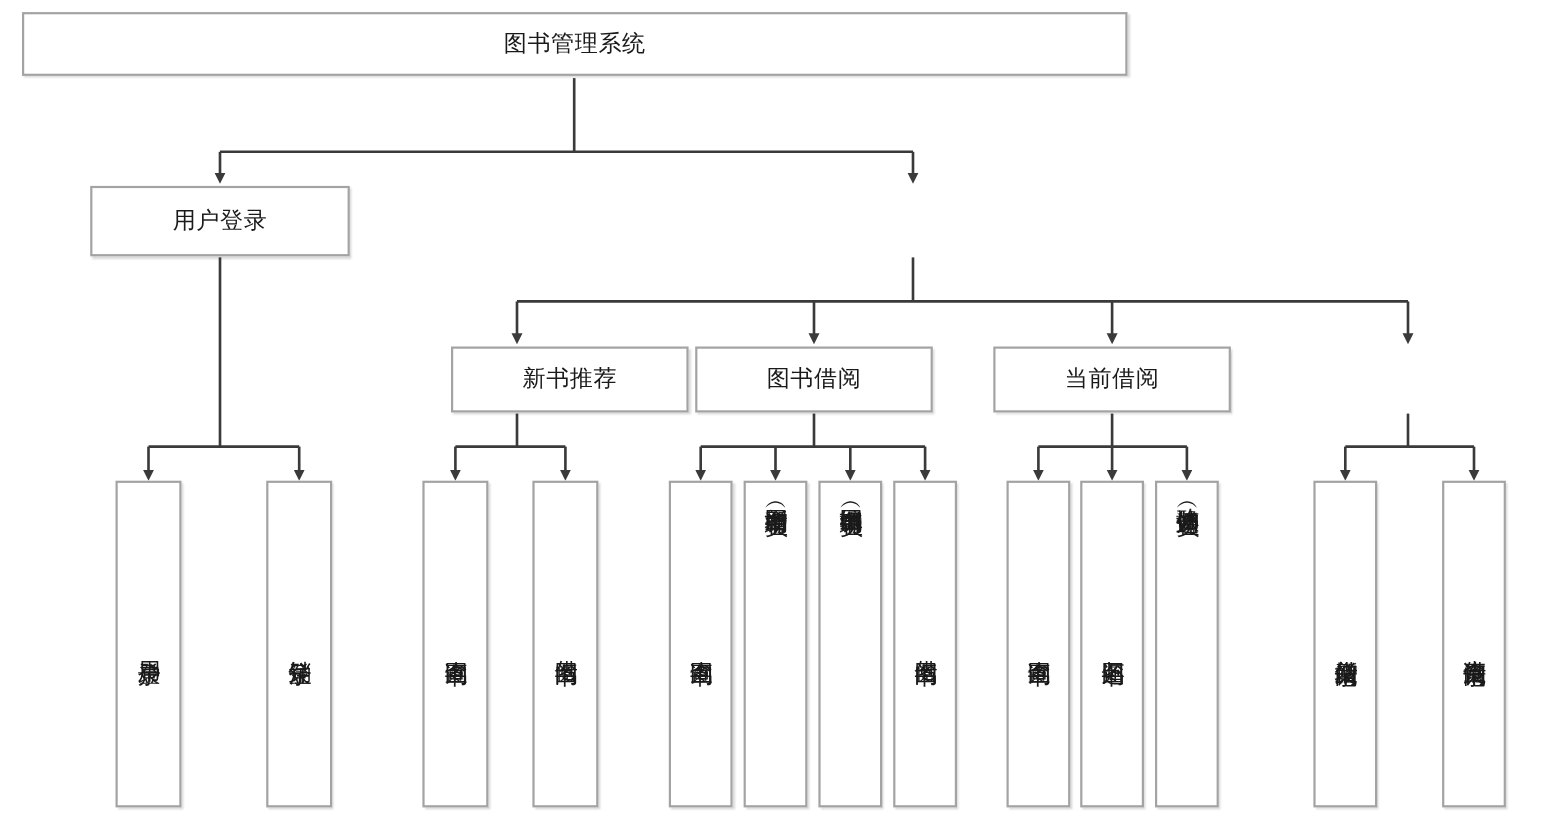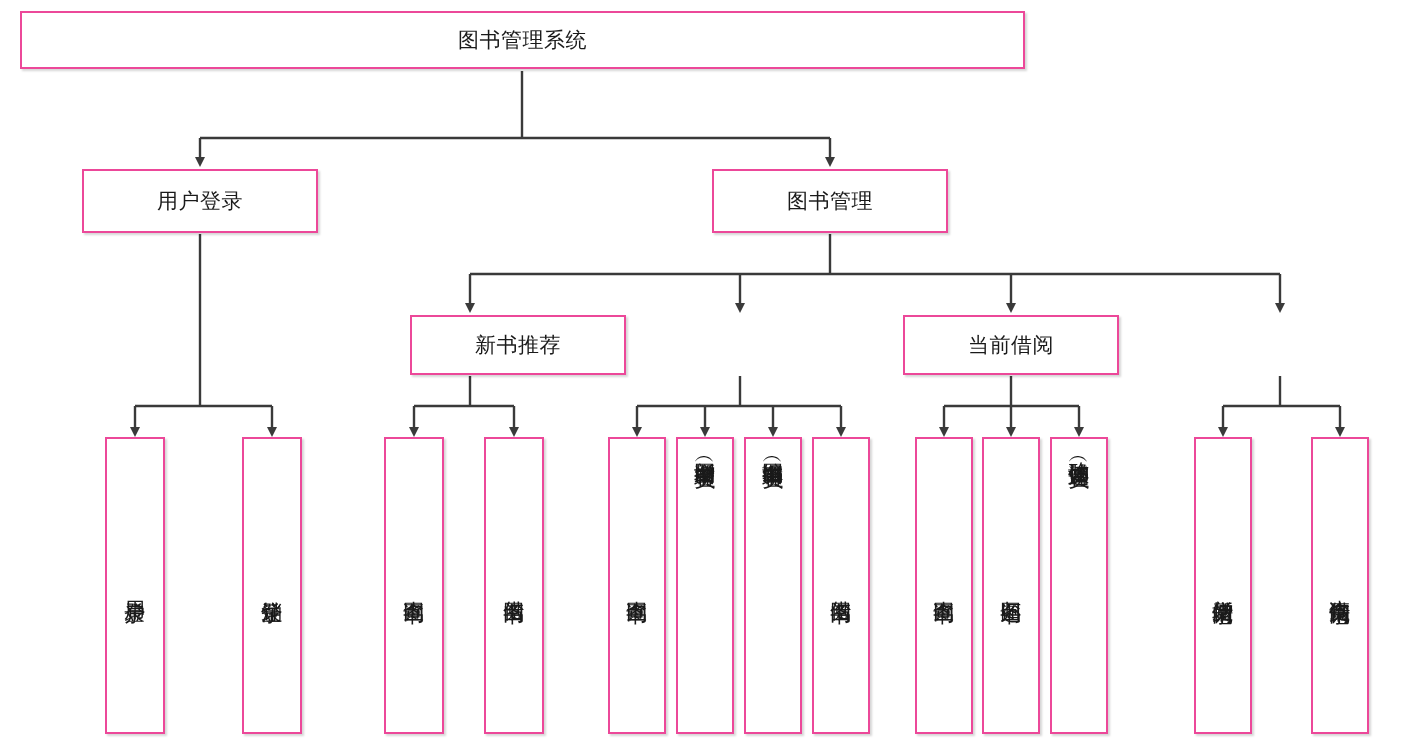--- a/index.html
+++ b/index.html
@@ -21,21 +21,21 @@
     position: absolute;
     left: 0;
     top: 0;
     width: 1405px;
     height: 747px;
     pointer-events: none;
   }
   .node {
     position: absolute;
     box-sizing: border-box;
-    border: 2px solid #ec4899;
+    border: 2px solid #a3a3a3;
     background: #ffffff;
     display: flex;
     align-items: center;
     justify-content: center;
     box-shadow: 2px 2px 2px rgba(0,0,0,0.16);
   }
   .node .label {
     color: #1a1a1a;
     font-size: 21px;
     line-height: 1.18;
@@ -126,26 +126,26 @@
     </g>
   </svg>
 
   <div class="node" style="left:20px; top:11px; width:1005px; height:58px;">
     <span class="label">图书管理系统</span>
   </div>
 
   <div class="node" style="left:82px; top:169px; width:236px; height:64px;">
     <span class="label">用户登录</span>
   </div>
-  <div class="node" style="left:712px; top:169px; width:236px; height:64px;">
-    <span class="label">图书管理</span>
-  </div>
 
   <div class="node" style="left:362px; top:315px; width:216px; height:60px;margin-left:48px;">
     <span class="label">新书推荐</span>
+  </div>
+  <div class="node" style="left:632px; top:315px; width:216px; height:60px;">
+    <span class="label">图书借阅</span>
   </div>
   <div class="node" style="left:903px; top:315px; width:216px; height:60px;">
     <span class="label">当前借阅</span>
   </div>
 
   <div class="node vert centered" style="left:105px; top:437px; width:60px; height:297px;">
     <span class="label">用户登录</span>
   </div>
   <div class="node vert centered" style="left:242px; top:437px; width:60px; height:297px;">
     <span class="label">注销登录</span>

